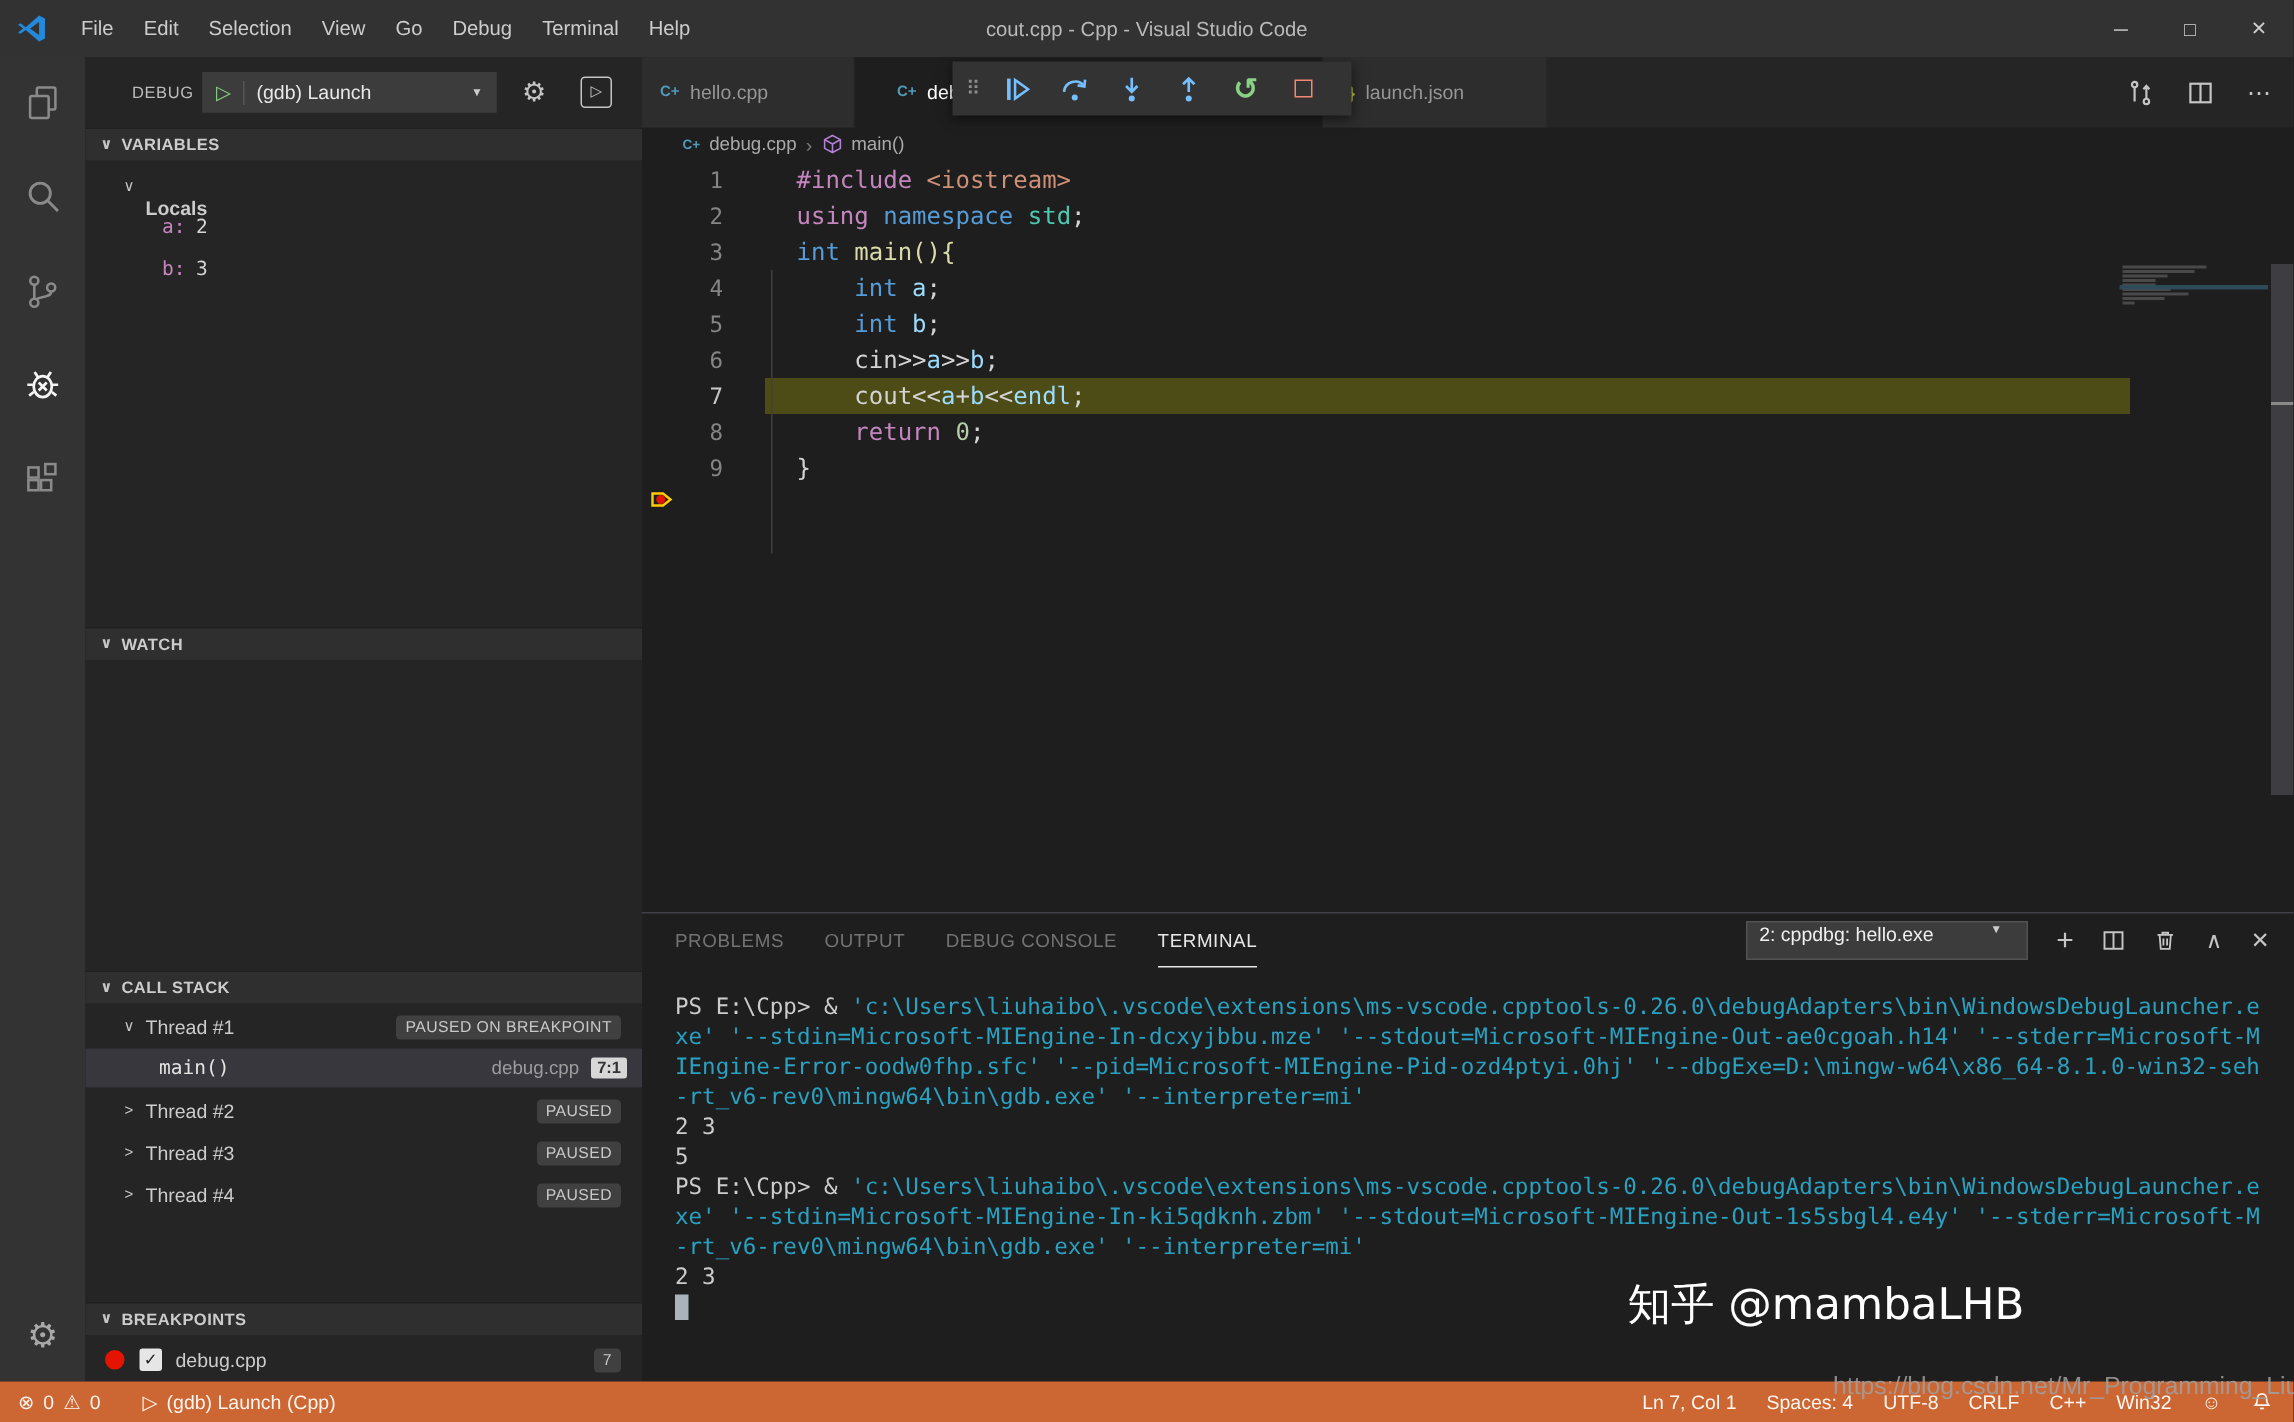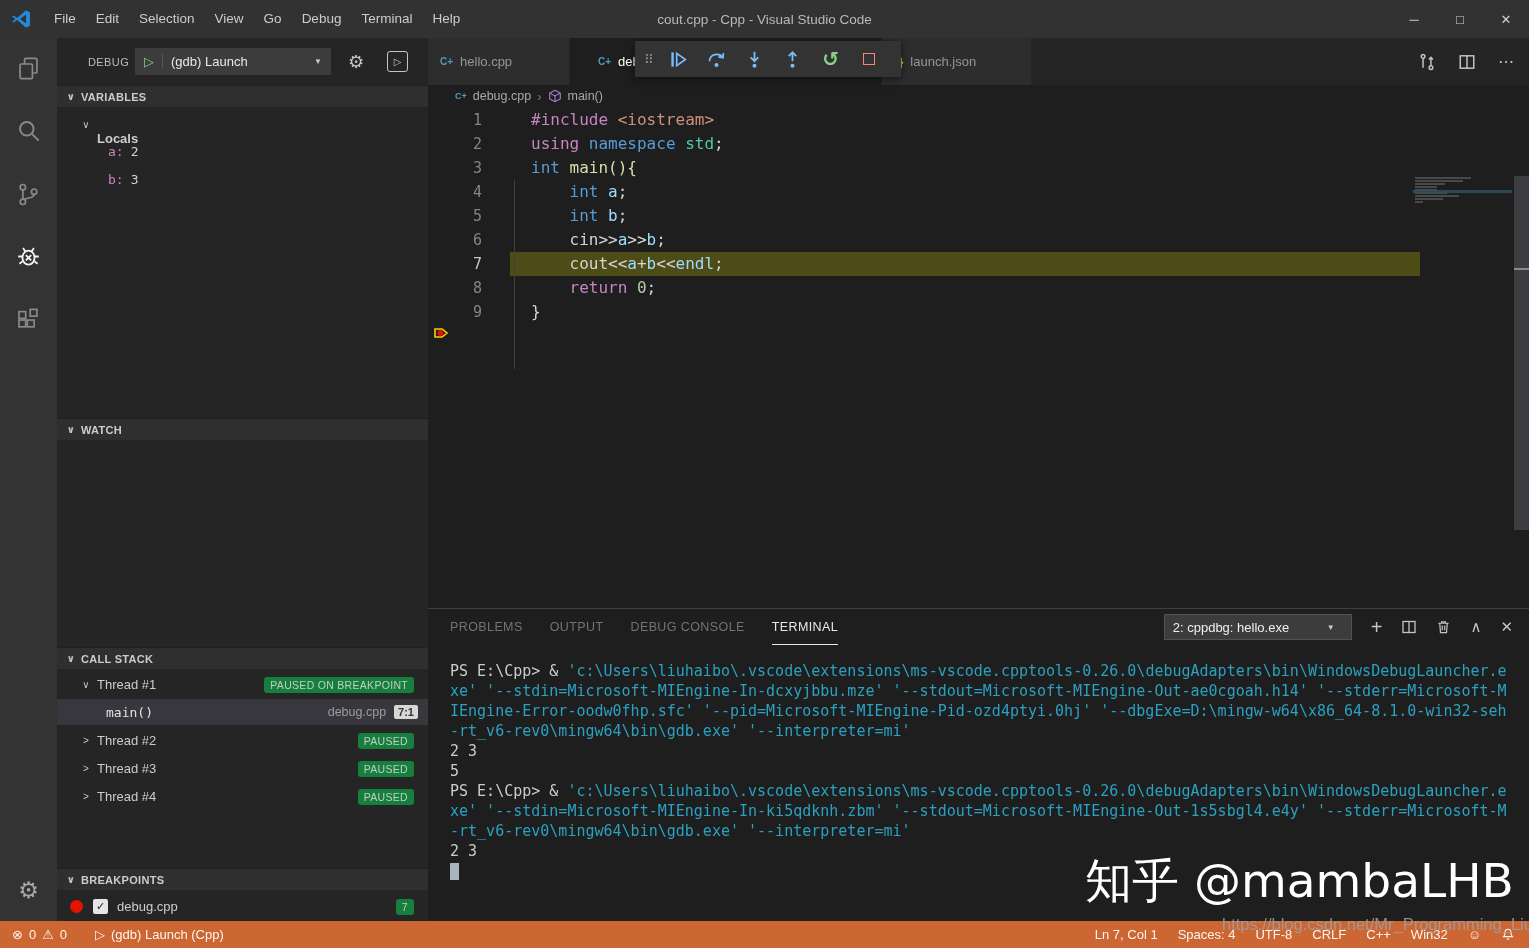--- a/index.html
+++ b/index.html
@@ -38,21 +38,21 @@
   .sec-h{position:absolute;left:0;right:0;height:22px;background:#2f2f30;display:flex;align-items:center;
     font-size:11px;font-weight:bold;color:#cccccc;letter-spacing:.3px;border-top:1px solid #202021;}
   .chev{display:inline-block;font-size:10px;color:#c5c5c5;width:14px;text-align:center;}
   .sec-h .chev{margin-left:7px;margin-right:3px;}
   .tree-row{position:absolute;left:0;right:0;height:25px;display:flex;align-items:center;font-size:13px;color:#cccccc;}
   .tree-row .chev{margin-left:22px;margin-right:4px;}
   .bold{font-weight:bold;margin-top:28px;}
   .var-row{padding-left:51px;font-family:"DejaVu Sans Mono",monospace;font-size:13px;}
   .var-name{color:#c586c0;}
   .var-val{color:#d4d4d4;margin-left:7px;}
-  .badge{margin-left:auto;margin-right:14px;background:#15803d;color:#c9c9c9;font-size:10.5px;
+  .badge{margin-left:auto;margin-right:14px;background:#404040;color:#c9c9c9;font-size:10.5px;
     padding:2px 6px;border-radius:3px;letter-spacing:.3px;}
   .frame-row{background:#37373d;}
   .frame-name{margin-left:49px;font-family:"DejaVu Sans Mono",monospace;font-size:13px;color:#e4e4e4;}
   .frame-file{margin-left:auto;color:#9d9d9d;font-size:12.5px;}
   .pos-badge{margin:0 10px 0 8px;background:#d7d7d7;color:#333;font-size:11px;font-weight:bold;padding:1px 4px;border-radius:2px;}
   .bp-dot{width:13px;height:13px;border-radius:50%;background:#e51400;margin-left:13px;flex:0 0 auto;}
   .bp-check{width:15px;height:15px;background:#e6e6e6;border-radius:2px;margin-left:10px;display:flex;align-items:center;justify-content:center;color:#222;font-size:11px;font-weight:bold;}
   .bp-label{margin-left:9px;font-size:13px;}
 
   
@@ -99,38 +99,38 @@
   .vscroll{position:absolute;right:0;top:69px;width:15px;height:354px;background:#3e3e42;z-index:2;}
   .vscroll::after{content:"";position:absolute;top:92px;left:0;right:0;height:2px;background:#8a8a8a;}
 
   
   .panel{position:absolute;left:0;right:0;top:570px;height:313px;background:#1e1e1e;border-top:1px solid #3f3f46;}
   .panel-tabs{position:absolute;top:0;left:22px;height:36px;display:flex;gap:27px;align-items:center;}
   .ptab{font-size:12.5px;color:#737373;letter-spacing:.4px;height:36px;line-height:36px;}
   .ptab.active{color:#e7e7e7;border-bottom:1px solid #e7e7e7;}
   .panel-actions{position:absolute;right:16px;top:5px;display:flex;align-items:center;gap:19px;color:#c5c5c5;}
   .term-select{width:188px;height:26px;background:#3c3c3c;border:1px solid #525252;color:#f0f0f0;font-size:13px;
-    display:flex;align-items:center;padding:0 8px;}
+    display:flex;padding:0 8px;}
   .term-select .launch-caret{margin-left:auto;}
   .pa-icon{font-size:15px;}
   .terminal{position:absolute;left:22px;top:52px;right:6px;bottom:0;}
   .t-line{height:20px;line-height:20px;white-space:pre;font-family:"DejaVu Sans Mono","Liberation Mono",monospace;font-size:15px;}
   .tm-w{color:#cccccc;} .tm-c{color:#2aa1c0;}
   .t-cursor{display:inline-block;width:9px;height:17px;background:#a9b4ba;vertical-align:middle;}
 
   
   .statusbar{position:absolute;left:0;top:921px;width:1529px;height:27px;background:#cc6633;color:#fdf5ef;
     display:flex;align-items:center;font-size:13px;z-index:40;}
   .sb-left{display:flex;align-items:center;gap:6px;margin-left:12px;}
   .sb-right{margin-left:auto;display:flex;align-items:center;gap:20px;margin-right:14px;}
   .sb-item{white-space:nowrap;}
   .sb-ico{font-size:13px;}
   .sb-gap{width:16px;}
 
-  .wm-zhihu{position:absolute;left:1085px;top:850px;font-size:47px;color:#ffffff;z-index:45;
+  .wm-zhihu{position:absolute;left:1085px;top:850px;font-size:29px;color:#ffffff;z-index:45;
     font-family:"DejaVu Sans","Liberation Sans",sans-serif;}
   .wm-csdn{position:absolute;left:1222px;top:915px;font-size:16.5px;color:rgba(160,160,160,.85);z-index:60;}
 
   svg{display:block;}
 </style>
 </head>
 <body>
 
 <div class="titlebar">
   <svg class="logo" viewBox="0 0 24 24">

